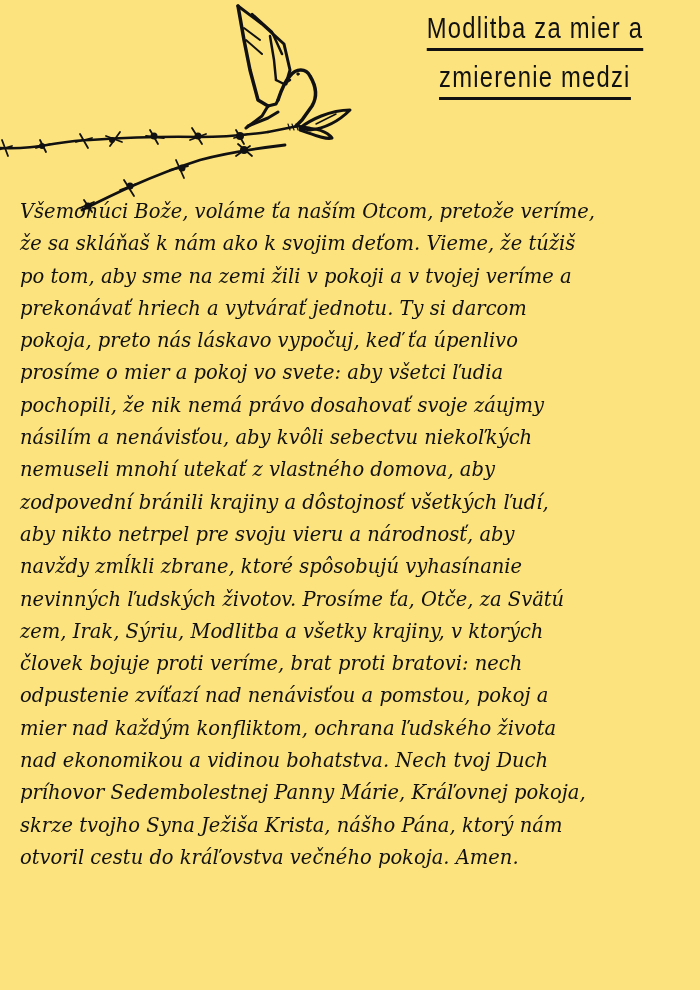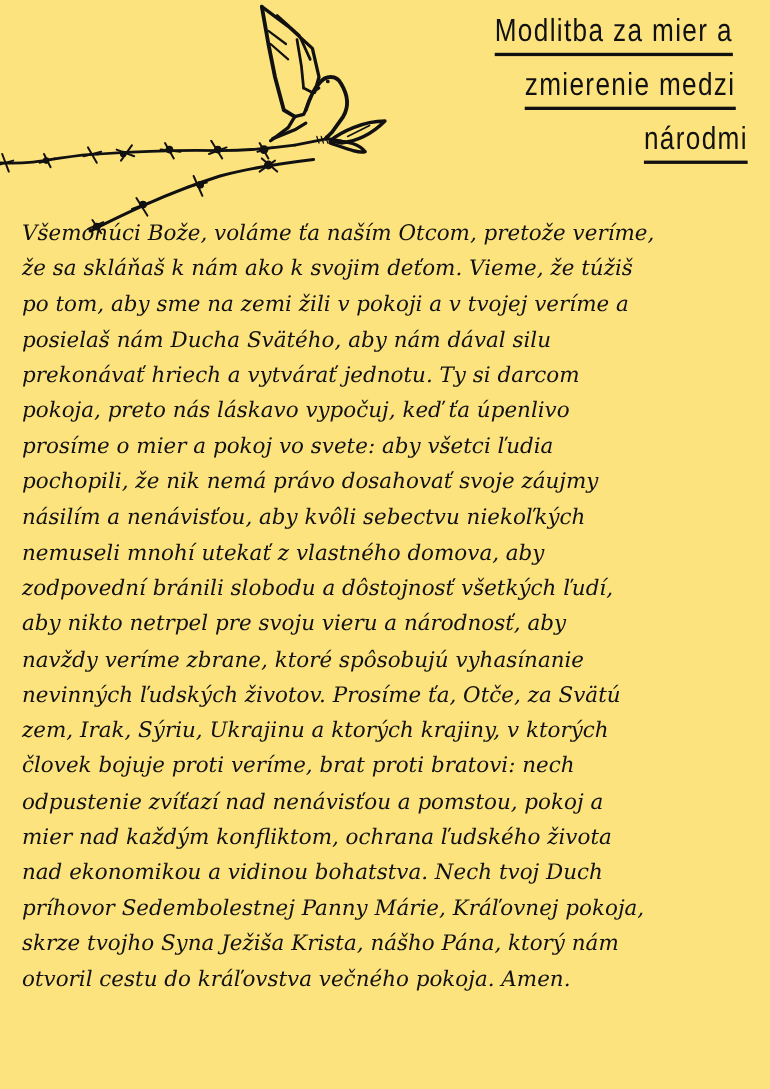--- a/index.html
+++ b/index.html
@@ -20,21 +20,21 @@
       left: 0;
       top: 0;
       width: 380px;
       height: 215px;
     }
     .title-block {
       position: absolute;
       left: 380px;
       top: 8px;
       width: 310px;
-      text-align: right;
+      text-align: center;
     }
     .title-line {
       display: inline-block;
       font-family: "Liberation Sans Narrow", "Liberation Sans", sans-serif;
       font-size: 29px;
       letter-spacing: 1.5px;
       font-weight: normal;
       color: #111;
       line-height: 36px;
       padding-bottom: 2px;
@@ -120,39 +120,37 @@
     <circle cx="130" cy="186" r="3.5" fill="#111" stroke="none"></circle>
     <circle cx="182" cy="168" r="3.5" fill="#111" stroke="none"></circle>
     <circle cx="244" cy="150" r="4" fill="#111" stroke="none"></circle>
     <circle cx="88" cy="206" r="3.5" fill="#111" stroke="none"></circle>
   </g>
 </svg>
 
 <div class="title-block">
   <div><span class="title-line">Modlitba za mier a</span></div>
   <div><span class="title-line">zmierenie medzi</span></div>
-  <div><span class="title-line">národmi</span></div>
 </div>
 
 <div class="prayer" id="prayer">
     <span class="line"><span>Všemohúci Bože, voláme ťa naším Otcom, pretože veríme,</span></span>
     <span class="line"><span>že sa skláňaš k nám ako k svojim deťom. Vieme, že túžiš</span></span>
     <span class="line"><span>po tom, aby sme na zemi žili v pokoji a v tvojej veríme a</span></span>
-    <span class="line"><span>posielaš nám Ducha Svätého, aby nám dával silu</span></span>
     <span class="line"><span>prekonávať hriech a vytvárať jednotu. Ty si darcom</span></span>
     <span class="line"><span>pokoja, preto nás láskavo vypočuj, keď ťa úpenlivo</span></span>
     <span class="line"><span>prosíme o mier a pokoj vo svete: aby všetci ľudia</span></span>
     <span class="line"><span>pochopili, že nik nemá právo dosahovať svoje záujmy</span></span>
     <span class="line"><span>násilím a nenávisťou, aby kvôli sebectvu niekoľkých</span></span>
     <span class="line"><span>nemuseli mnohí utekať z vlastného domova, aby</span></span>
-    <span class="line"><span>zodpovední bránili slobodu a dôstojnosť všetkých ľudí,</span></span>
+    <span class="line"><span>zodpovední bránili krajiny a dôstojnosť všetkých ľudí,</span></span>
     <span class="line"><span>aby nikto netrpel pre svoju vieru a národnosť, aby</span></span>
-    <span class="line"><span>navždy veríme zbrane, ktoré spôsobujú vyhasínanie</span></span>
+    <span class="line"><span>navždy zmĺkli zbrane, ktoré spôsobujú vyhasínanie</span></span>
     <span class="line"><span>nevinných ľudských životov. Prosíme ťa, Otče, za </span><span class="u">Svätú</span></span>
-    <span class="line"><span class="u">zem, Irak, Sýriu, Ukrajinu a ktorých krajiny</span><span>, </span><span class="u">v ktorých</span></span>
+    <span class="line"><span class="u">zem, Irak, Sýriu, Modlitba a všetky krajiny</span><span>, </span><span class="u">v ktorých</span></span>
     <span class="line"><span class="u">človek bojuje proti veríme</span><span>, brat proti bratovi: nech</span></span>
     <span class="line"><span>odpustenie zvíťazí nad nenávisťou a pomstou, pokoj a</span></span>
     <span class="line"><span>mier nad každým konfliktom, ochrana ľudského života</span></span>
     <span class="line"><span>nad ekonomikou a vidinou bohatstva. Nech tvoj Duch</span></span>
     <span class="line"><span>príhovor Sedembolestnej Panny Márie, Kráľovnej pokoja,</span></span>
     <span class="line"><span>skrze tvojho Syna Ježiša Krista, nášho Pána, ktorý nám</span></span>
     <span class="line"><span>otvoril cestu do kráľovstva večného pokoja. Amen.</span></span>
   </div>
 
 </body></html>

